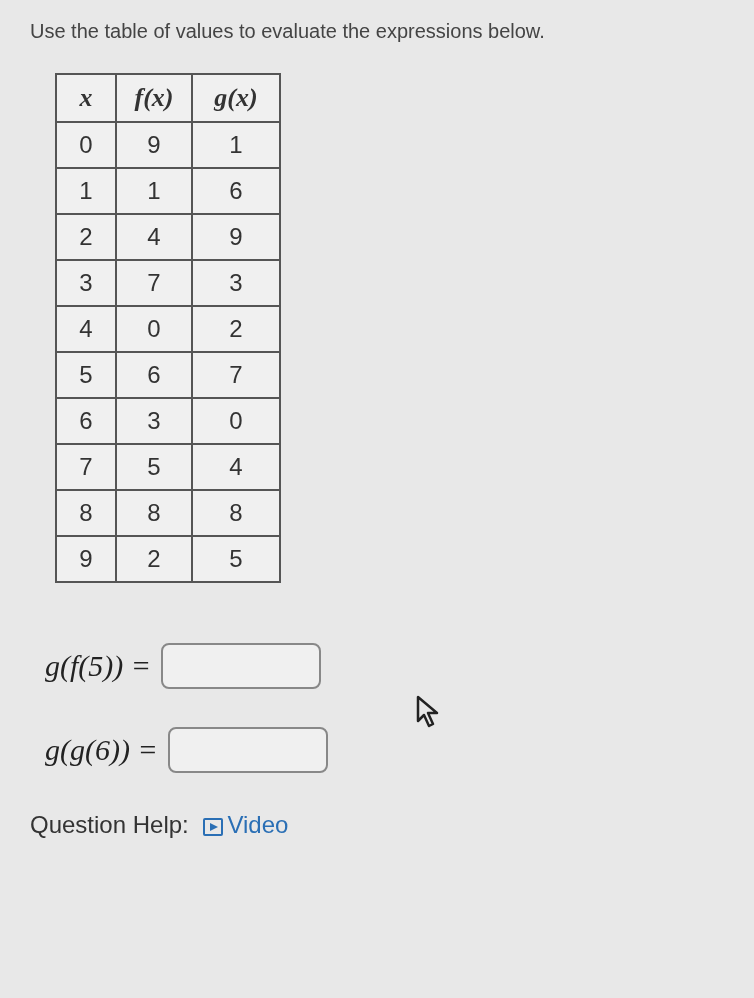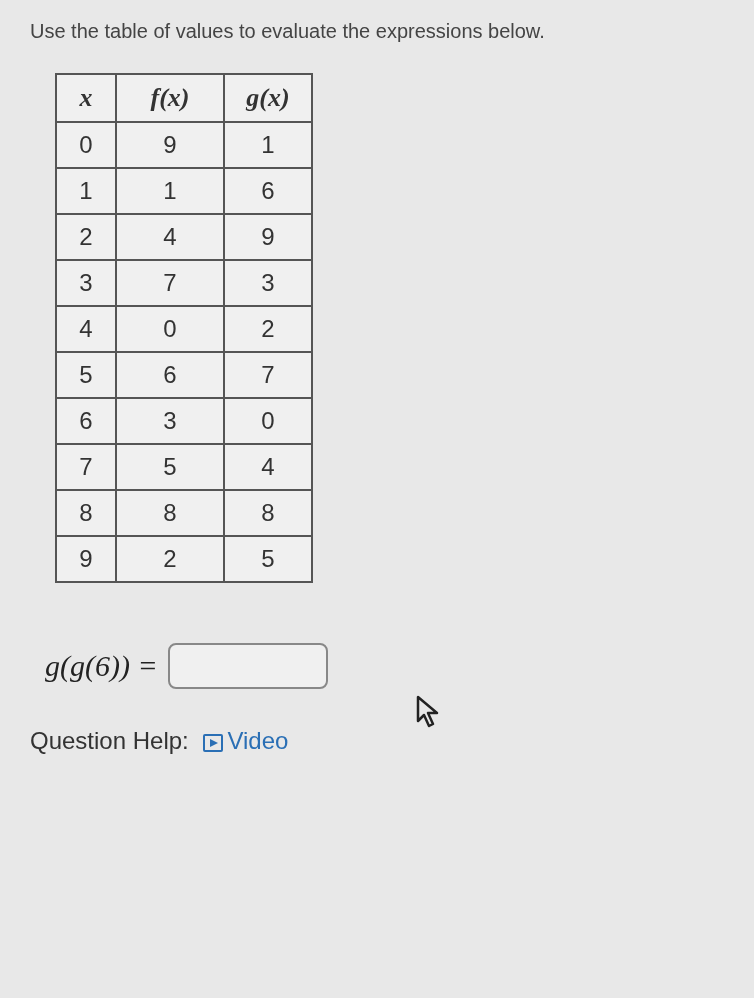--- a/index.html
+++ b/index.html
@@ -39,21 +39,21 @@
     th {
       font-weight: bold;
       font-style: italic;
       font-family: 'Times New Roman', serif;
       font-size: 26px;
     }
     .col-x {
       width: 60px;
     }
     .col-fx {
-      width: 108px;
+      width: 76px;
     }
     .col-gx {
       width: 88px;
     }
     .expressions {
       margin-left: 15px;
     }
     .expr-row {
       display: flex;
       align-items: center;
@@ -180,20 +180,24 @@
           <td class="col-x">9</td>
           <td class="col-fx">2</td>
           <td class="col-gx">5</td>
         </tr>
       </tbody>
   </table>
 </div>
 
 <div class="expressions">
     <div class="expr-row">
+      <span class="expr-label">g(f(5)) =</span>
+      <input type="text" class="expr-input" style="">
+    </div>
+    <div class="expr-row">
       <span class="expr-label">g(g(6)) =</span>
       <input type="text" class="expr-input" style="">
     </div>
   </div>
 
 <div class="help-row">
   <span>Question Help:</span>
   <span class="video-link">
     <span class="video-icon"></span><span>Video</span>
   </span>

